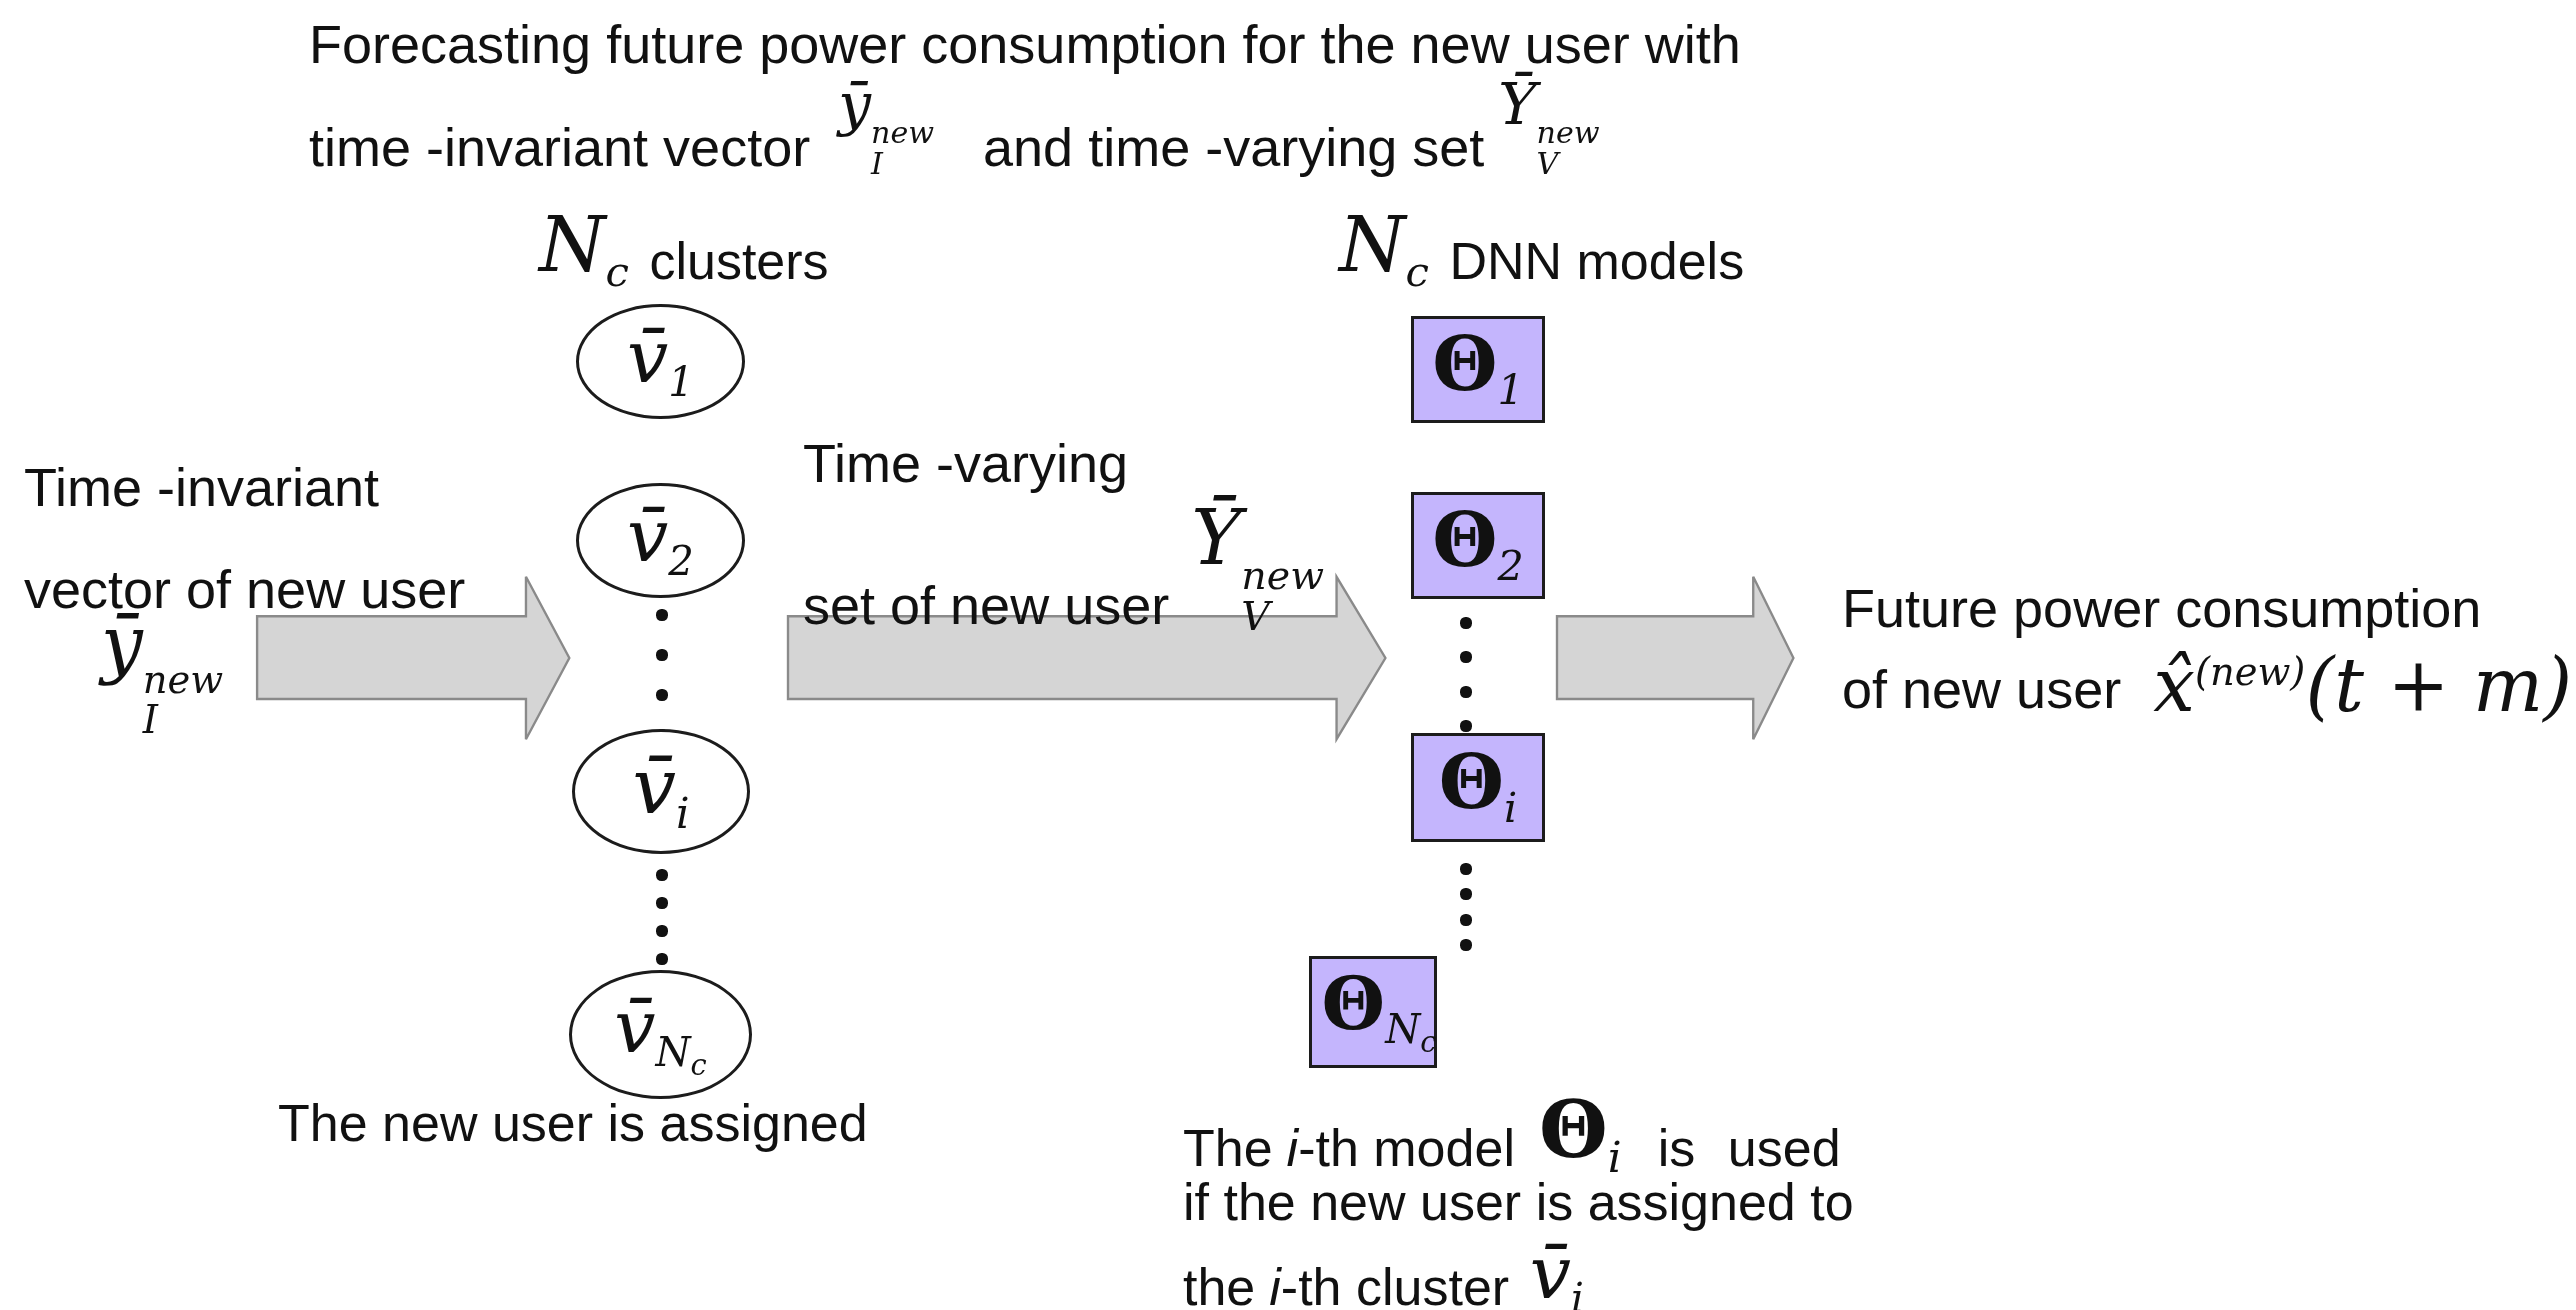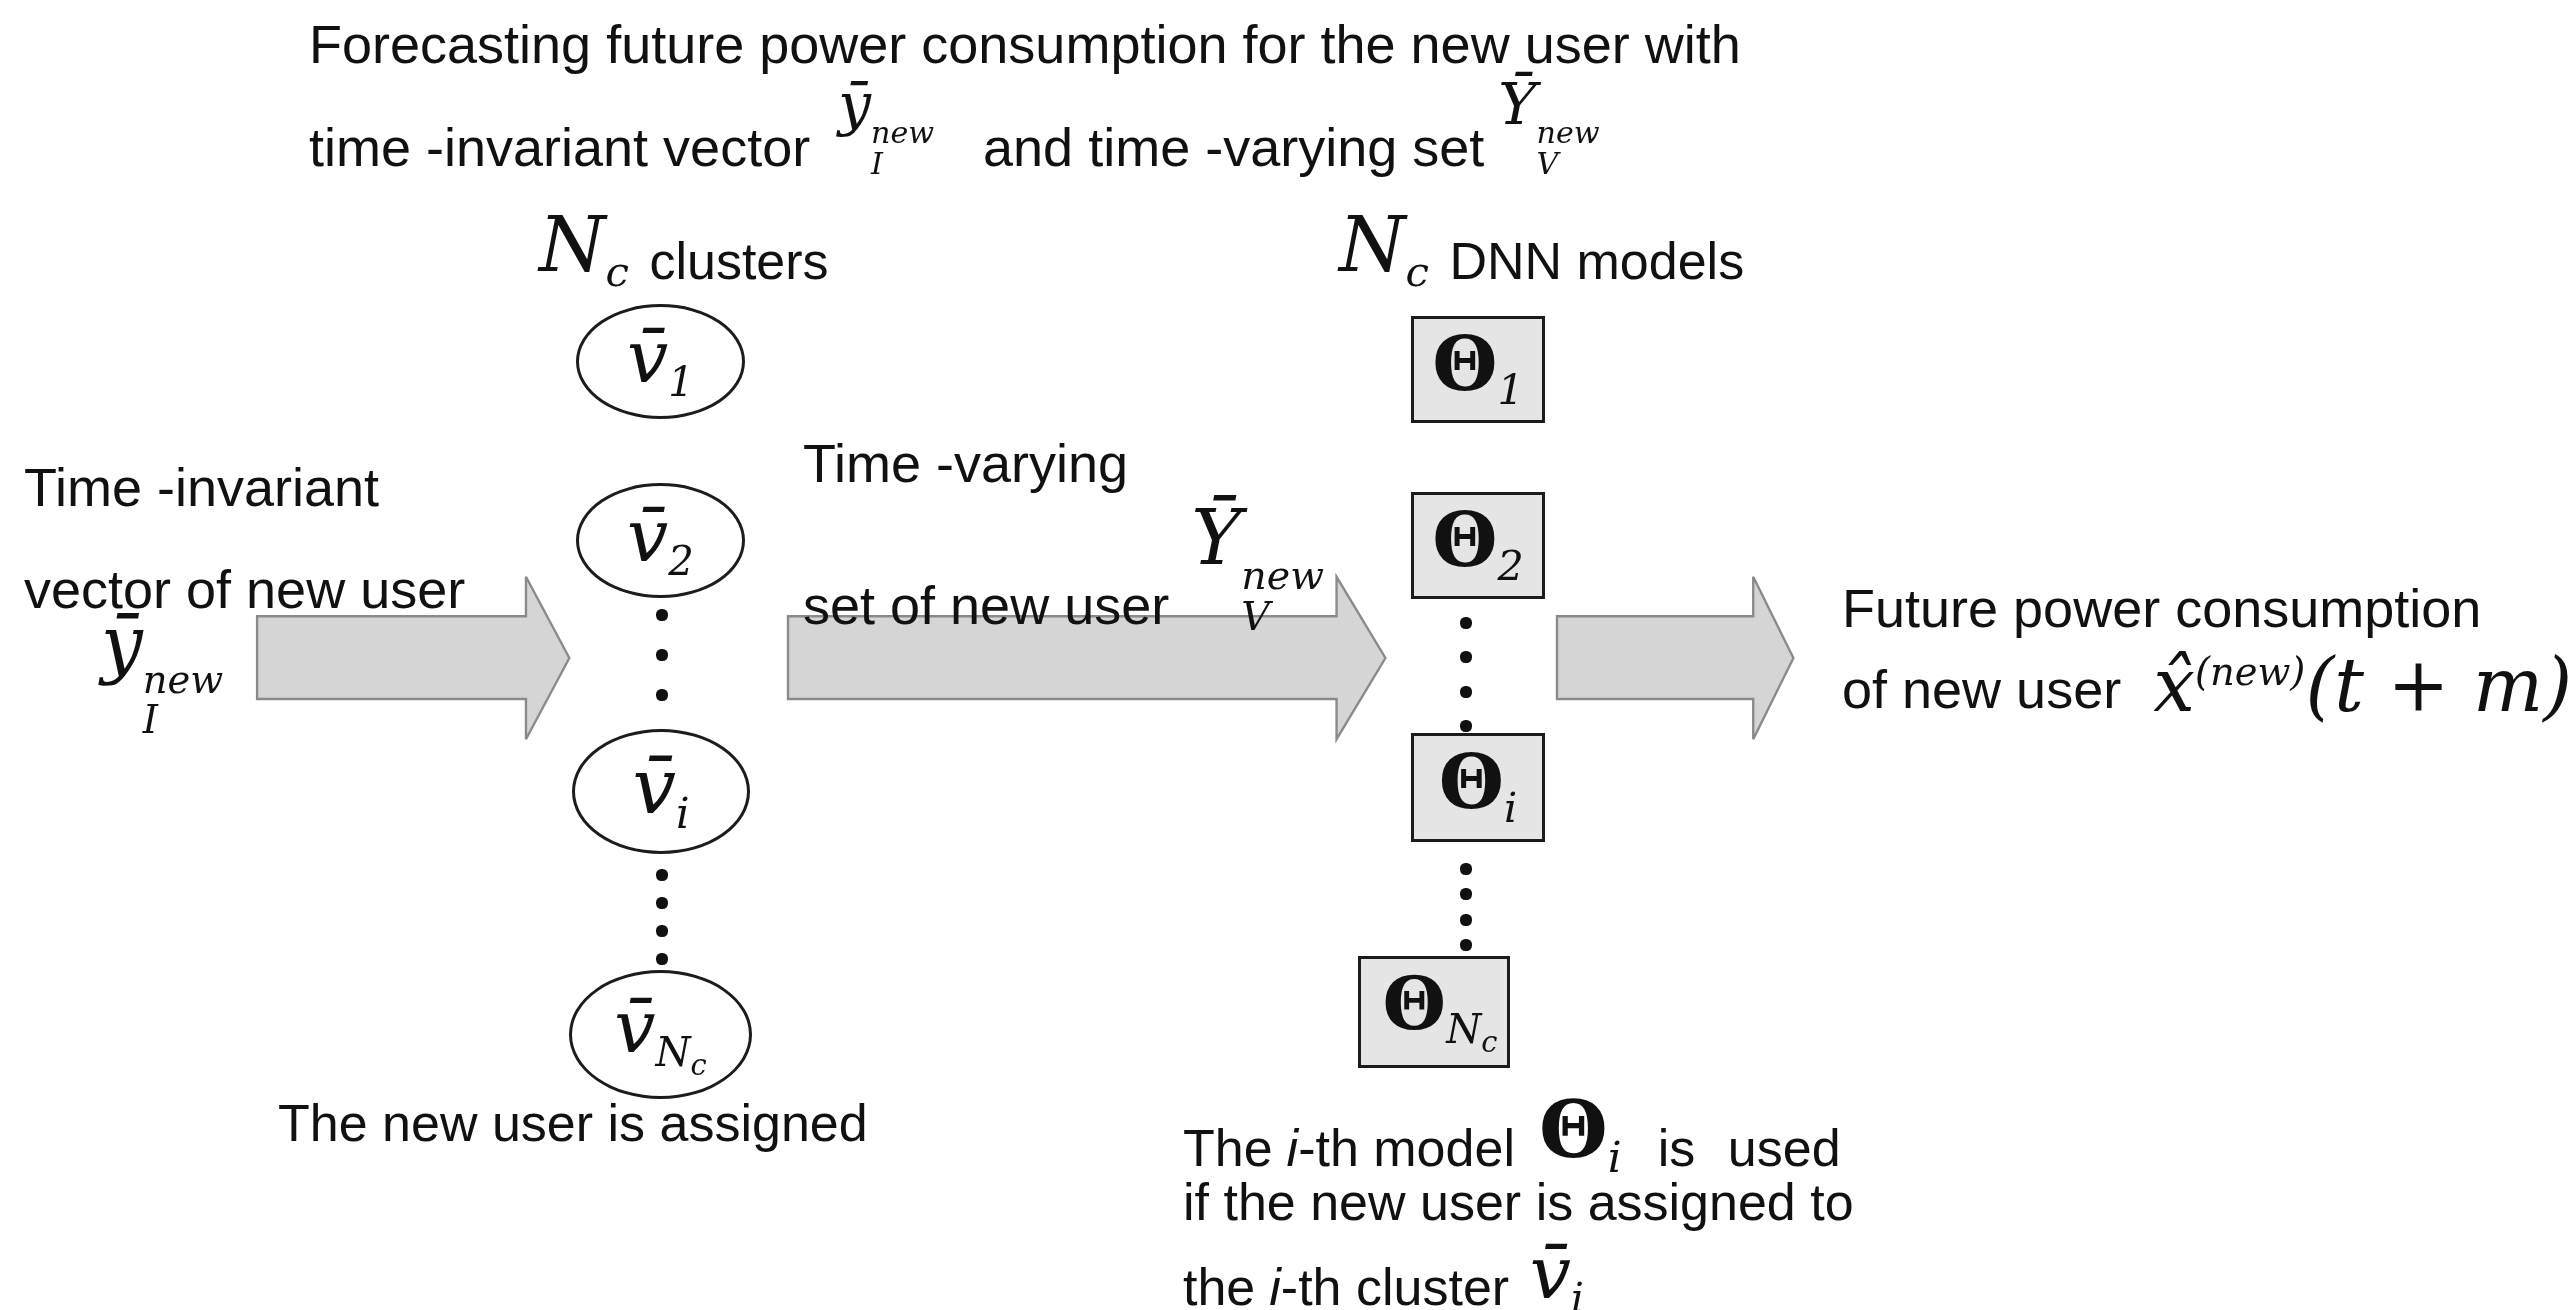--- a/index.html
+++ b/index.html
@@ -22,21 +22,21 @@
   .theta .mbase { font-style:normal; font-weight:700; }
   .it { font-style:italic; }
 
   
   .ellipse {
     position:absolute; border:3.2px solid #1c1c1c; border-radius:50%;
     background:#ffffff; display:flex; align-items:center; justify-content:center;
     box-sizing:border-box;
   }
   .tbox {
-    position:absolute; border:3.2px solid #1c1c1c; background:#e5e5e5;
+    position:absolute; border:3.2px solid #1c1c1c; background:#c4b5fd;
     display:flex; align-items:center; justify-content:center; box-sizing:border-box;
   }
   .dots {
     position:absolute; display:flex; flex-direction:column;
     justify-content:space-between; align-items:center; width:12.6px;
   }
   .dot { width:12px; height:12px; background:#111111; border-radius:45%; }
   svg.arrow { position:absolute; overflow:visible; }
   .wsp { word-spacing:0.35em; }
 </style>
@@ -108,21 +108,21 @@
   </div>
   <div class="tbox" style="left:1411px; top:733px; width:134px; height:109px;">
     <span class="math theta" style="font-size:75px;"><span class="mbase">Θ</span><sub>i</sub></span>
   </div>
   <div class="dots" style="left:1460px; top:863px; height:88px;">
     <span class="dot"></span>
     <span class="dot"></span>
     <span class="dot"></span>
     <span class="dot"></span>
   </div>
-  <div class="tbox" style="left:1358px; top:956px; width:152px; height:112px;padding-left:12px;">
+  <div class="tbox" style="left:1309px; top:956px; width:128px; height:112px;padding-left:12px;">
     <span class="math theta" style="font-size:73px;"><span class="mbase">Θ</span><sub><span>N</span><sub class="nsub">c</sub></sub></span>
   </div>
 
   <svg class="arrow" style="left:257px; top:576px;" width="314" height="164" viewBox="0 0 398 208">
     <polygon points="0,51 341,51 341,1 396,104 341,207 341,156 0,156" fill="#d5d5d5" stroke="#8a8a8a" stroke-width="3"></polygon>
   </svg>
   <svg class="arrow" style="left:788px; top:576px;" width="599" height="164" viewBox="0 0 760 208">
     <polygon points="0,51 696,51 696,1 758,104 696,207 696,156 0,156" fill="#d5d5d5" stroke="#8a8a8a" stroke-width="3"></polygon>
   </svg>
   <svg class="arrow" style="left:1557px; top:576px;" width="238" height="164" viewBox="0 0 302 208">

